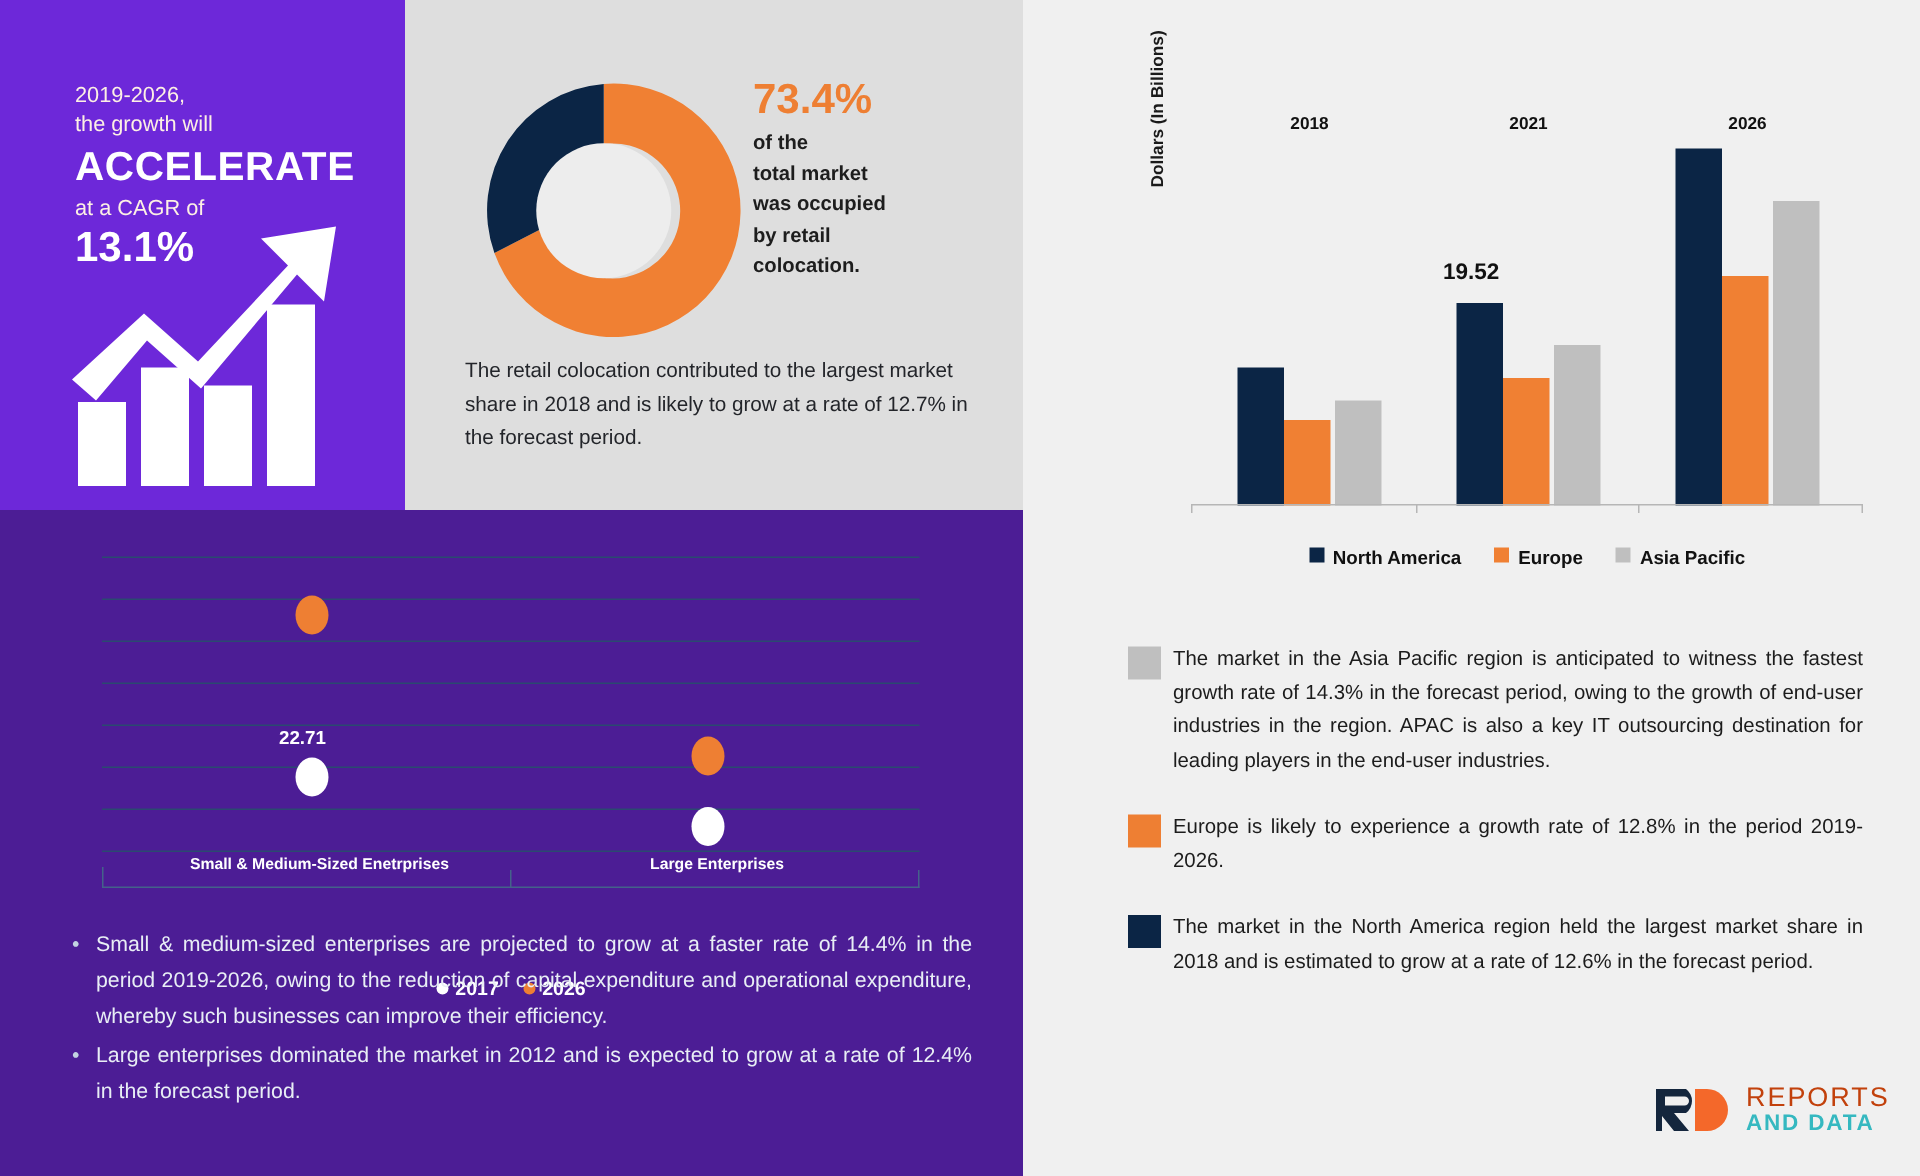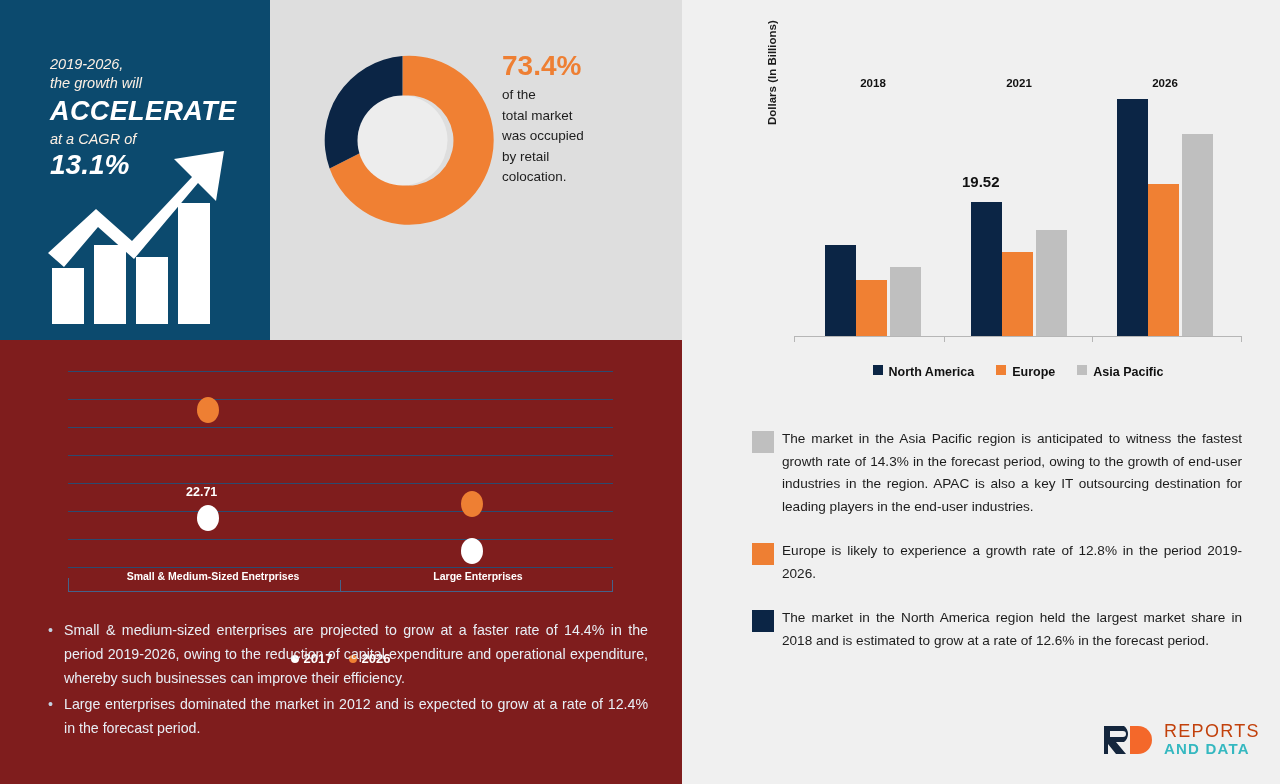--- a/index.html
+++ b/index.html
@@ -10,50 +10,50 @@
     position:relative;
     overflow:hidden;
   }
 
   
   #left-col { position:absolute; left:0; top:0; width:682px; height:784px; }
 
   
   #hero {
     position:absolute; left:0; top:0; width:270px; height:340px;
-    background:#0c4a6e; color:#fff; overflow:hidden;font-style:italic;
+    background:#6d28d9; color:#fff; overflow:hidden;
   }
   #hero-text { position:absolute; left:50px; top:55px; }
   .hero-l1 { font-size:14.5px; line-height:19px; color:#fdf0e4; }
   .hero-big {
     font-size:27px; font-weight:bold; letter-spacing:.4px;
     line-height:32px; margin-top:2px; color:#fff;
   }
   .hero-l3 { font-size:14.5px; line-height:20px; color:#fdf0e4; margin-top:2px; }
   .hero-pct { font-size:28px; font-weight:bold; line-height:32px; color:#fff; }
   #growth-icon { position:absolute; left:44px; top:145px; width:190px; height:185px; }
 
   
   #donut-panel {
     position:absolute; left:270px; top:0; width:412px; height:340px;
     background:#dedede;
   }
   #donut-wrap { position:absolute; left:40px; top:48px; width:185px; height:185px; }
   #pct-block { position:absolute; left:232px; top:50px; width:172px; }
   .pct-num { font-size:28px; font-weight:bold; color:#ee7f33; line-height:32px; }
-  .pct-desc { font-size:13.5px; font-weight:normal; color:#1d1d1d; line-height:20.5px; margin-top:3px; }
+  .pct-desc { font-size:13.5px; font-weight:bold; color:#1d1d1d; line-height:20.5px; margin-top:3px; }
   #donut-note {
     position:absolute; left:40px; top:236px; width:345px;
     font-size:13.8px; line-height:22.5px; color:#23252a;
   }
 
   
   #navy {
     position:absolute; left:0; top:340px; width:682px; height:444px;
-    background:#7f1d1d;
+    background:#4c1d95;
     padding-left:16px;
   }
   #dot-chart { position:absolute; left:68px; top:25px; width:545px; height:250px; }
   .grid-line { position:absolute; left:0; height:1px; background:#2b4a70; }
   .axis-x { position:absolute; left:0; bottom:0; height:1px; background:#44628a; }
   .axis-y { position:absolute; left:0; bottom:0; width:1px; background:#44628a; }
   .tick-sep { position:absolute; width:1px; background:#44628a; }
   .dot { position:absolute; width:22px; height:26px; border-radius:50%; }
   .dot-2017 { background:#ffffff; }
   .dot-2026 { background:#ee7f33; }
@@ -162,20 +162,21 @@
       </svg>
     </div>
     <div id="pct-block">
       <div class="pct-num">73.4%</div>
       <div class="pct-desc" style="white-space:pre-line">of the
 total market
 was occupied
 by retail
 colocation.</div>
     </div>
+    <div id="donut-note">The retail colocation contributed to the largest market share in 2018 and is likely to grow at a rate of 12.7% in the forecast period.</div>
   </div>
 
   <div id="navy">
 
     <div id="dot-chart">
 
       <div class="grid-line" style="top:6px;  width:545px;"></div>
       <div class="grid-line" style="top:34px; width:545px;"></div>
       <div class="grid-line" style="top:62px; width:545px;"></div>
       <div class="grid-line" style="top:90px; width:545px;"></div>

